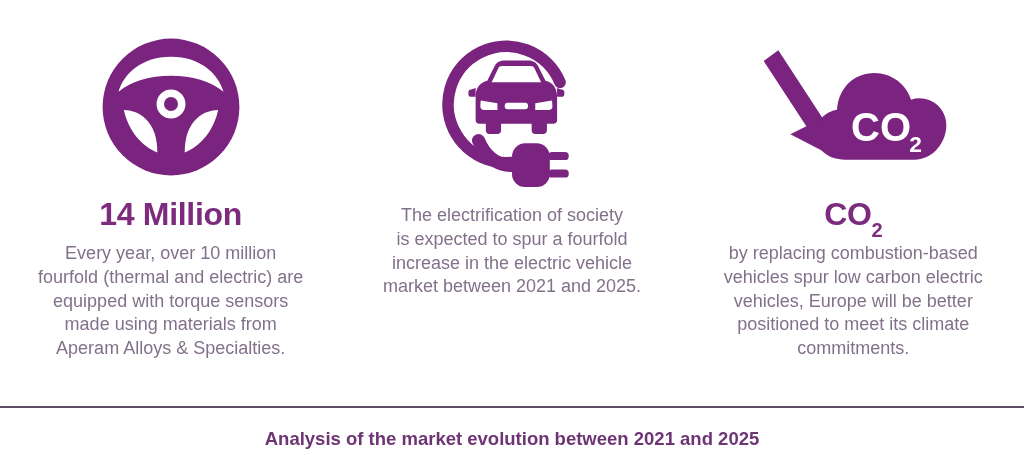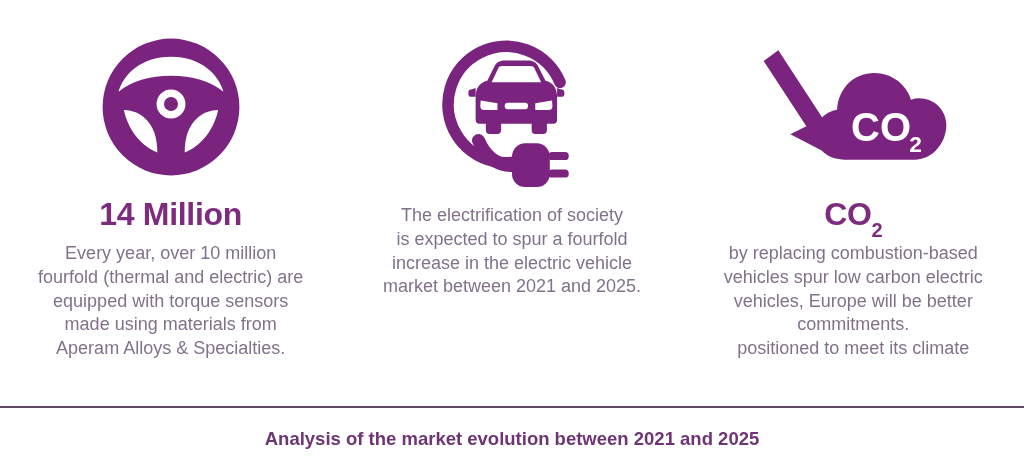--- a/index.html
+++ b/index.html
@@ -166,22 +166,22 @@
           </g>
           <text x="101" y="78" font-family="Liberation Sans, sans-serif" font-size="30" font-weight="bold" fill="#FFFFFF" text-anchor="middle">CO</text>
           <text x="127" y="86" font-family="Liberation Sans, sans-serif" font-size="17" font-weight="bold" fill="#FFFFFF" text-anchor="middle">2</text>
         </svg>
       </div>
       <div class="stat-heading"><span>CO</span><span class="sub">2</span></div>
       <div class="stat-body">
         <span class="ln">by replacing combustion-based</span>
         <span class="ln">vehicles spur low carbon electric</span>
         <span class="ln">vehicles, Europe will be better</span>
+        <span class="ln">positioned to meet its climate</span>
         <span class="ln">commitments.</span>
-        <span class="ln">positioned to meet its climate</span>
       </div>
     </div>
 
   </div>
 
   <div class="divider"></div>
 
   <div class="footer">
     <div class="footer-caption">Analysis of the market evolution between 2021 and 2025</div>
   </div>

